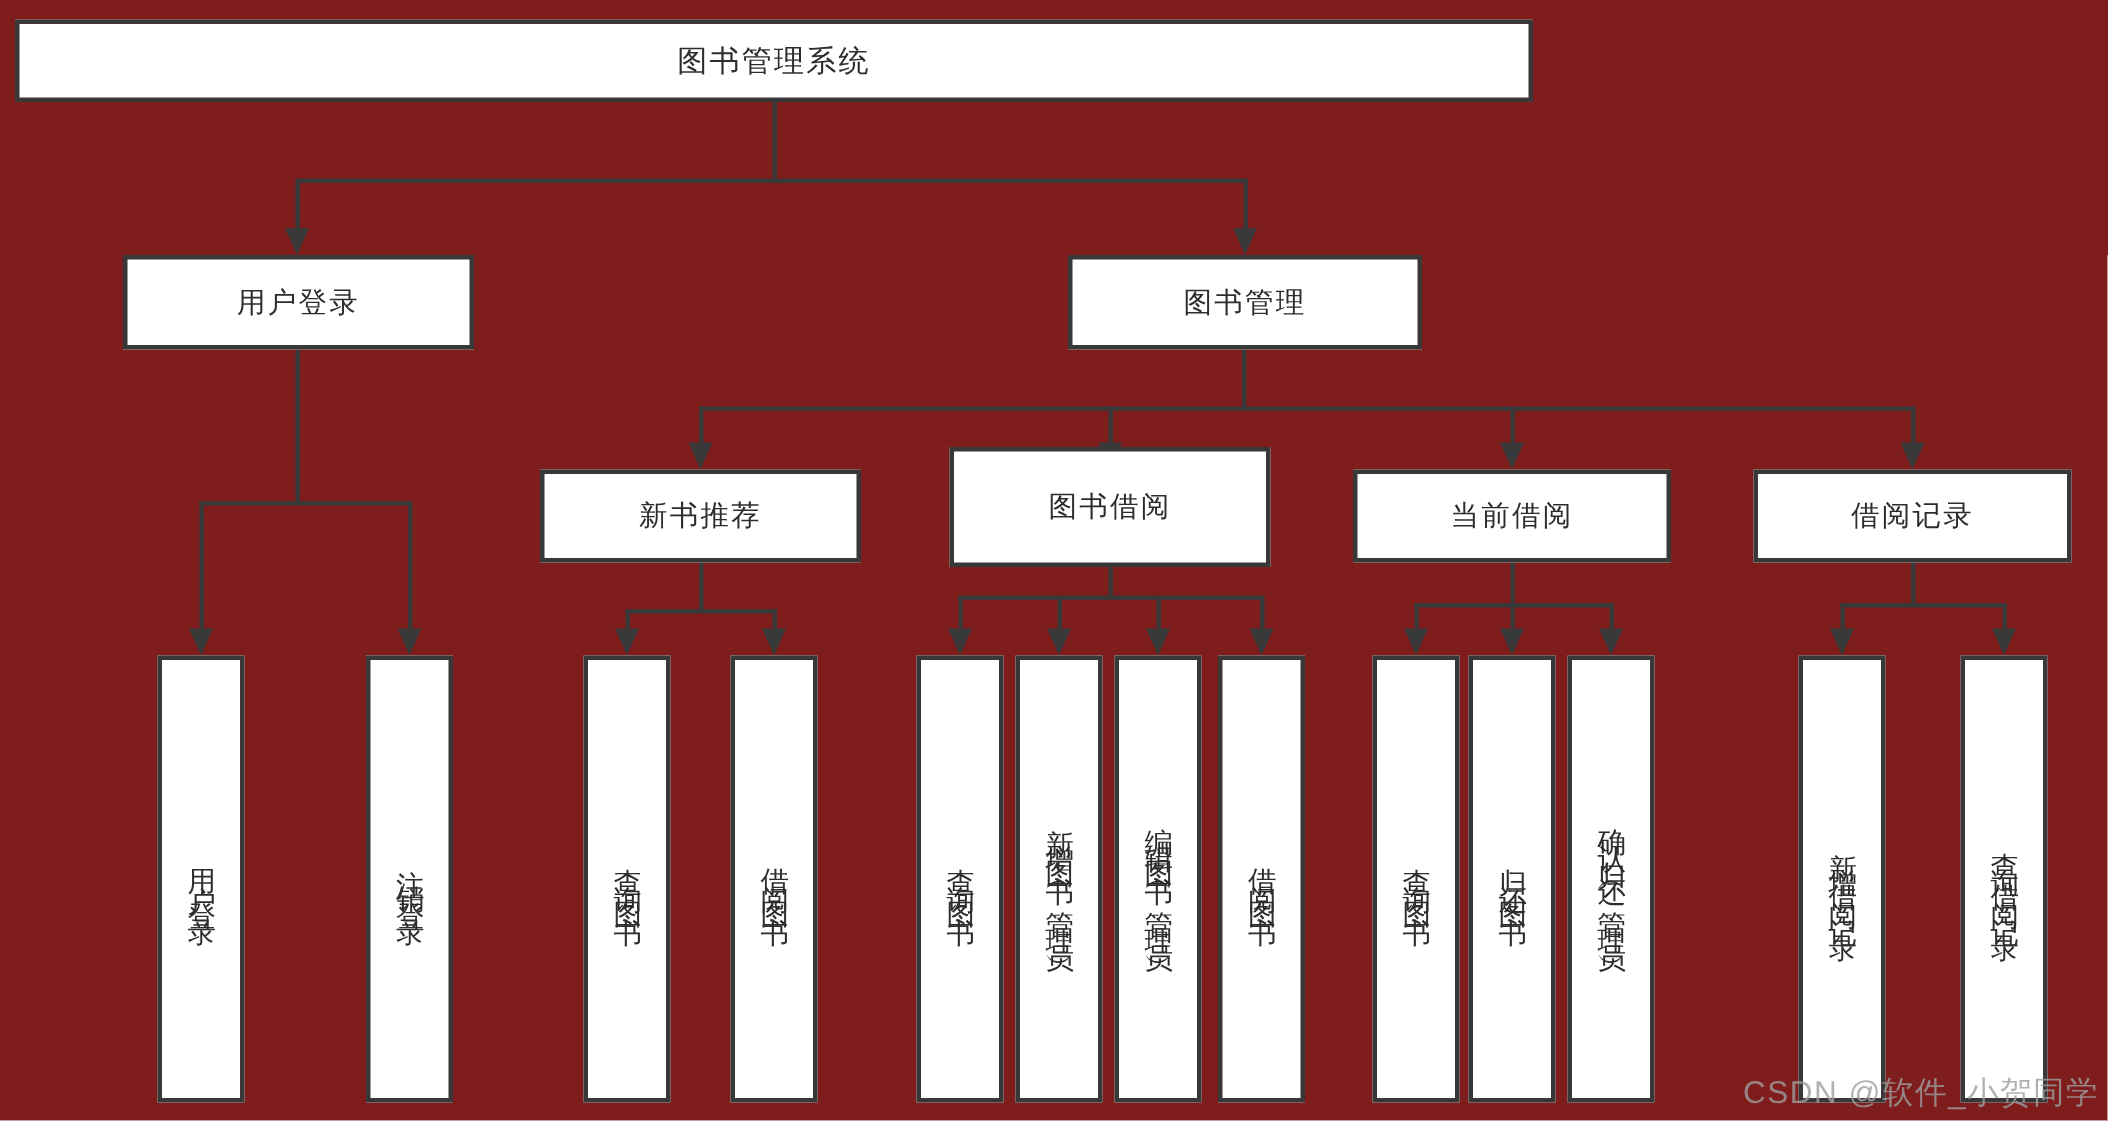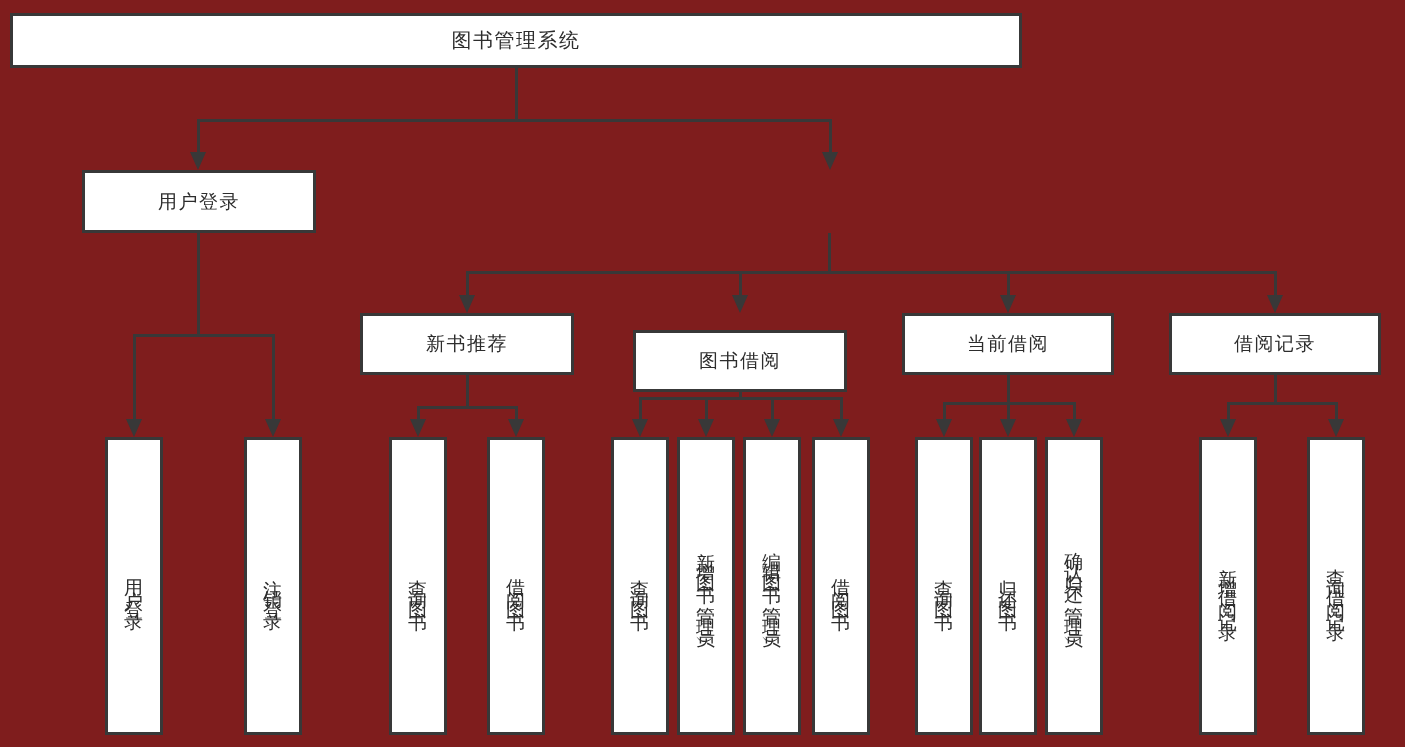--- a/index.html
+++ b/index.html
@@ -37,26 +37,29 @@
 <div class="canvas">
 
   <div class="box root" style="left:10px;top:13px;width:1012px;height:55px">
     <span class="lbl">图书管理系统</span>
   </div>
 
   <div class="box" style="left:82px;top:170px;width:234px;height:63px">
     <span class="lbl">用户登录</span>
   </div>
 
+  <div class="box" style="left:712px;top:170px;width:236px;height:63px">
+    <span class="lbl">图书管理</span>
+  </div>
 
   <div class="box" style="left:360px;top:313px;width:214px;height:62px">
     <span class="lbl">新书推荐</span>
   </div>
 
-  <div class="box" style="left:633px;top:330px;width:214px;height:62px">
+  <div class="box" style="left:633px;top:298px;width:214px;height:80px">
     <span class="lbl">图书借阅</span>
   </div>
 
   <div class="box" style="left:1169px;top:313px;width:212px;height:62px">
     <span class="lbl">借阅记录</span>
   </div>
 
   <div class="box" style="left:902px;top:313px;width:212px;height:62px">
     <span class="lbl">当前借阅</span>
   </div>
@@ -157,14 +160,15 @@
   <div class="vl" style="left:1073px;top:402px;height:18px"></div>
   <div class="ah" style="left:1066px;top:419px"></div>
 
   <div class="vl" style="left:1274px;top:375px;height:29px"></div>
   <div class="hl" style="left:1227px;top:402px;width:110px"></div>
   <div class="vl" style="left:1227px;top:402px;height:18px"></div>
   <div class="ah" style="left:1220px;top:419px"></div>
   <div class="vl" style="left:1335px;top:402px;height:18px"></div>
   <div class="ah" style="left:1328px;top:419px"></div>
 
+  <div class="watermark">CSDN @软件_小贺同学</div>
 
 </div>
 
 </body></html>

